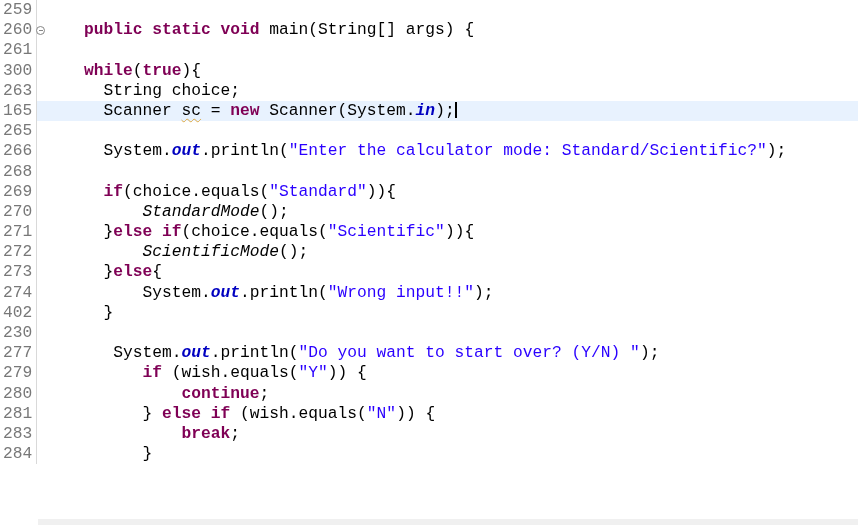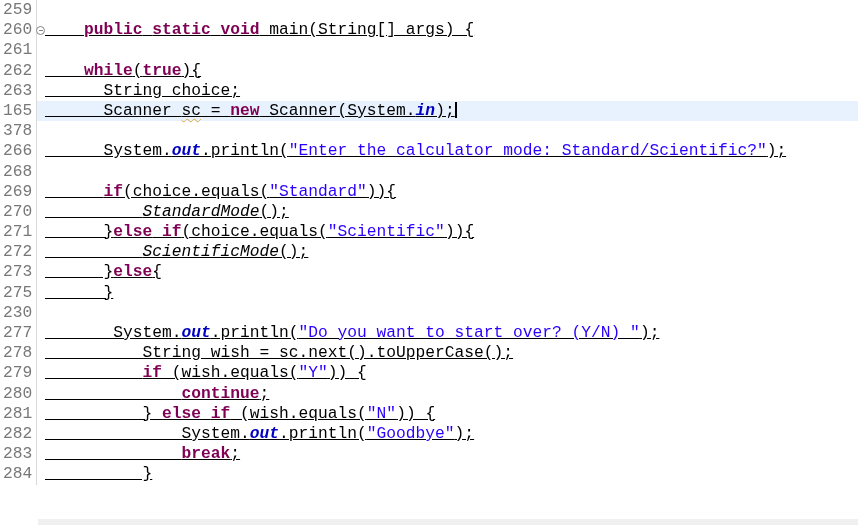--- a/index.html
+++ b/index.html
@@ -26,21 +26,20 @@
     border-right:1px solid var(--c-gutterline,#d9d9d9);
     background:#ffffff;
     user-select:none;
     cursor:default;
   }
   .code{
     flex:1 1 auto;
     padding-left:8px;
     color:var(--c-plain,#000000);
     white-space:pre;
-    text-decoration:underline;
   }
   .line.current .code{ background:var(--c-curline,#E8F2FE); }
   .seg-keyword{ color:var(--c-kw,#7F0055); font-weight:bold; }
   .seg-string{ color:var(--c-str,#2A00FF); }
   .seg-staticField{ color:var(--c-sfield,#0000C0); font-weight:bold; font-style:italic; }
   .seg-staticMethod{ font-style:italic;margin-top:19px; }
   .seg-warnVar{
     text-decoration-line:underline;
     text-decoration-style:wavy;
     text-decoration-color:var(--c-warn,#DBA743);
@@ -80,36 +79,35 @@
   }
 </style>
 </head>
 <body>
 
 <div class="editor">
   <div>
       <div class="line"><div class="num">259</div><div class="code"></div></div>
       <div class="line"><div class="num">260</div><div class="code"><span class="seg-plain">    </span><span class="seg-keyword">public</span><span class="seg-plain"> </span><span class="seg-keyword">static</span><span class="seg-plain"> </span><span class="seg-keyword">void</span><span class="seg-plain"> main(String[] args) {</span></div><span class="fold-icon"></span></div>
       <div class="line"><div class="num">261</div><div class="code"></div></div>
-      <div class="line"><div class="num">262</div><div class="code"><span class="seg-plain">    </span><span class="seg-keyword">while</span><span class="seg-plain">(</span><span class="seg-keyword">true</span><span class="seg-plain">){</span></div></div>
+      <div class="line"><div class="num">300</div><div class="code"><span class="seg-plain">    </span><span class="seg-keyword">while</span><span class="seg-plain">(</span><span class="seg-keyword">true</span><span class="seg-plain">){</span></div></div>
       <div class="line"><div class="num">263</div><div class="code"><span class="seg-plain">      String choice;</span></div></div>
       <div class="line current"><div class="num">165</div><div class="code"><span class="seg-plain">      Scanner </span><span class="seg-warnVar">sc</span><span class="seg-plain"> = </span><span class="seg-keyword">new</span><span class="seg-plain"> Scanner(System.</span><span class="seg-staticField">in</span><span class="seg-plain">);</span><span class="caret"></span></div></div>
-      <div class="line"><div class="num">378</div><div class="code"></div></div>
+      <div class="line"><div class="num">265</div><div class="code"></div></div>
       <div class="line"><div class="num">266</div><div class="code"><span class="seg-plain">      System.</span><span class="seg-staticField">out</span><span class="seg-plain">.println(</span><span class="seg-string">"Enter the calculator mode: Standard/Scientific?"</span><span class="seg-plain">);</span></div></div>
       <div class="line"><div class="num">268</div><div class="code"></div></div>
       <div class="line"><div class="num">269</div><div class="code"><span class="seg-plain">      </span><span class="seg-keyword">if</span><span class="seg-plain">(choice.equals(</span><span class="seg-string">"Standard"</span><span class="seg-plain">)){</span></div></div>
       <div class="line"><div class="num">270</div><div class="code"><span class="seg-plain">          </span><span class="seg-staticMethod">StandardMode</span><span class="seg-plain">();</span></div></div>
       <div class="line"><div class="num">271</div><div class="code"><span class="seg-plain">      }</span><span class="seg-keyword">else</span><span class="seg-plain"> </span><span class="seg-keyword">if</span><span class="seg-plain">(choice.equals(</span><span class="seg-string">"Scientific"</span><span class="seg-plain">)){</span></div></div>
       <div class="line"><div class="num">272</div><div class="code"><span class="seg-plain">          </span><span class="seg-staticMethod">ScientificMode</span><span class="seg-plain">();</span></div></div>
       <div class="line"><div class="num">273</div><div class="code"><span class="seg-plain">      }</span><span class="seg-keyword">else</span><span class="seg-plain">{</span></div></div>
-      <div class="line"><div class="num">275</div><div class="code"><span class="seg-plain">      }</span></div></div>
+      <div class="line"><div class="num">274</div><div class="code"><span class="seg-plain">          System.</span><span class="seg-staticField">out</span><span class="seg-plain">.println(</span><span class="seg-string">"Wrong input!!"</span><span class="seg-plain">);</span></div></div>
+      <div class="line"><div class="num">402</div><div class="code"><span class="seg-plain">      }</span></div></div>
       <div class="line"><div class="num">230</div><div class="code"></div></div>
       <div class="line"><div class="num">277</div><div class="code"><span class="seg-plain">       System.</span><span class="seg-staticField">out</span><span class="seg-plain">.println(</span><span class="seg-string">"Do you want to start over? (Y/N) "</span><span class="seg-plain">);</span></div></div>
-      <div class="line"><div class="num">278</div><div class="code"><span class="seg-plain">          String wish = sc.next().toUpperCase();</span></div></div>
       <div class="line"><div class="num">279</div><div class="code"><span class="seg-plain">          </span><span class="seg-keyword">if</span><span class="seg-plain"> (wish.equals(</span><span class="seg-string">"Y"</span><span class="seg-plain">)) {</span></div></div>
       <div class="line"><div class="num">280</div><div class="code"><span class="seg-plain">              </span><span class="seg-keyword">continue</span><span class="seg-plain">;</span></div></div>
       <div class="line"><div class="num">281</div><div class="code"><span class="seg-plain">          } </span><span class="seg-keyword">else</span><span class="seg-plain"> </span><span class="seg-keyword">if</span><span class="seg-plain"> (wish.equals(</span><span class="seg-string">"N"</span><span class="seg-plain">)) {</span></div></div>
-      <div class="line"><div class="num">282</div><div class="code"><span class="seg-plain">              System.</span><span class="seg-staticField">out</span><span class="seg-plain">.println(</span><span class="seg-string">"Goodbye"</span><span class="seg-plain">);</span></div></div>
       <div class="line"><div class="num">283</div><div class="code"><span class="seg-plain">              </span><span class="seg-keyword">break</span><span class="seg-plain">;</span></div></div>
       <div class="line"><div class="num">284</div><div class="code"><span class="seg-plain">          }</span></div></div>
     </div>
   <div class="hscroll-track"></div>
 </div>
 
 </body></html>

